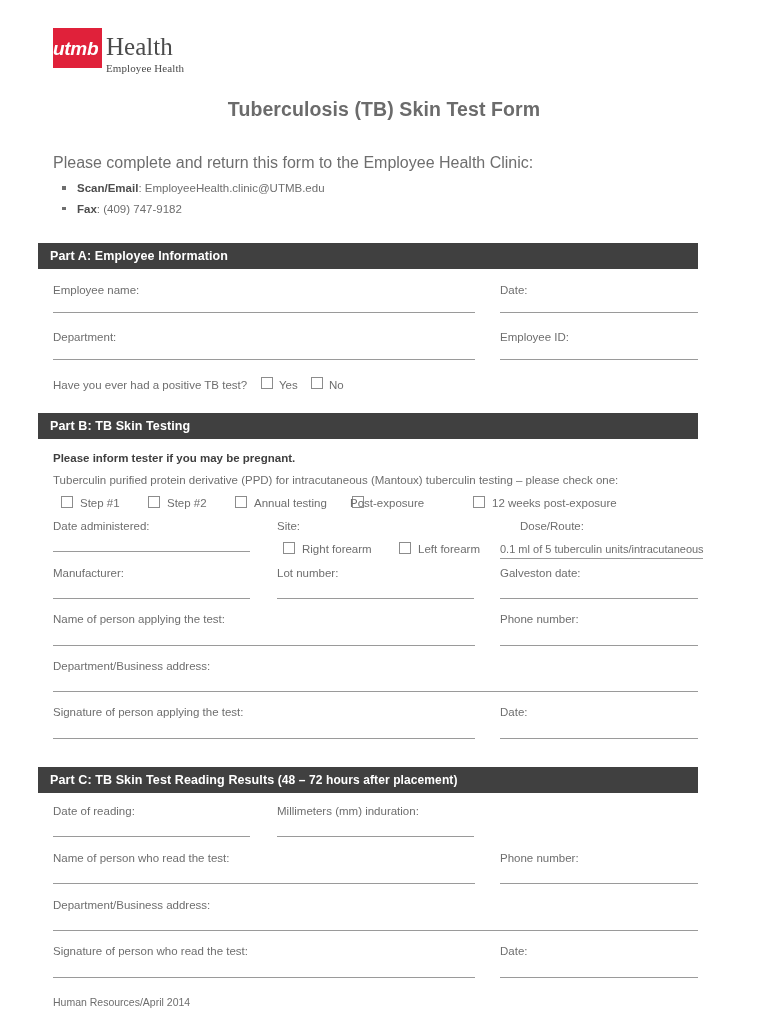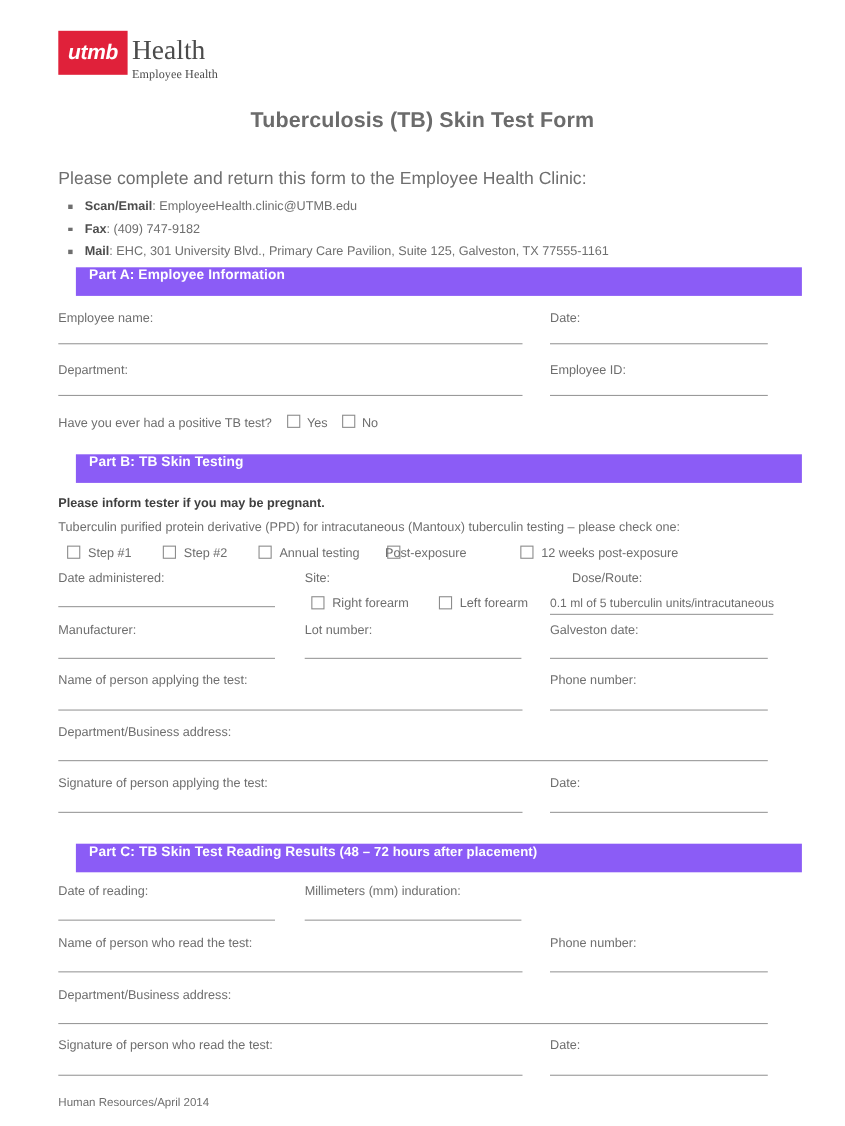--- a/index.html
+++ b/index.html
@@ -26,26 +26,26 @@
 
   
   .logo {
     position: absolute;
     left: 53px;
     top: 28px;
     display: flex;
     align-items: flex-start;
   }
   .logo-mark {
-    width: 63px;
+    width: 49px;
     height: 40px;
     background: #e0213a;
     display: flex;
     align-items: center;
-    justify-content: center;
+    justify-content: flex-start;
   }
   .logo-mark-text {
     font-family: "Liberation Sans", sans-serif;
     font-style: italic;
     font-weight: bold;
     font-size: 19px;
     color: #ffffff;
     letter-spacing: -0.3px;
     line-height: 1;
   }
@@ -115,26 +115,26 @@
     background: #6e6e6e;
   }
   .intro-list b {
     color: #4d4d4d;
     font-weight: bold;
   }
 
   
   .bar {
     position: absolute;
-    left: 69px;
+    left: 38px;
     width: 660px;
     height: 26px;
-    background: #8b5cf6;
+    background: #404040;
     display: flex;
-    align-items: flex-start;
+    align-items: center;
   }
   .bar-text {
     padding-left: 12px;
     font-size: 12.5px;
     color: #ffffff;
     font-weight: bold;
     letter-spacing: 0.1px;
     white-space: nowrap;
   }
   .bar-text .bar-sub {
@@ -207,21 +207,20 @@
     </div>
   </div>
 
   <div class="doc-title">Tuberculosis (TB) Skin Test Form</div>
 
   <div class="intro">
     <div class="intro-lead">Please complete and return this form to the Employee Health Clinic:</div>
     <ul class="intro-list">
       <li><b>Scan/Email</b><span>: EmployeeHealth.clinic@UTMB.edu</span></li>
       <li><b>Fax</b><span>: (409) 747-9182</span></li>
-      <li><b>Mail</b><span>: EHC, 301 University Blvd., Primary Care Pavilion, Suite 125, Galveston, TX 77555-1161</span></li>
     </ul>
   </div>
 
   <div class="bar" style="top:243px">
     <span class="bar-text">Part A: Employee Information</span>
   </div>
 
   <div class="lbl" style="left:53px; top:284px">Employee name:</div>
   <div class="rule" style="left:53px; top:312px; width:422px"></div>
 

